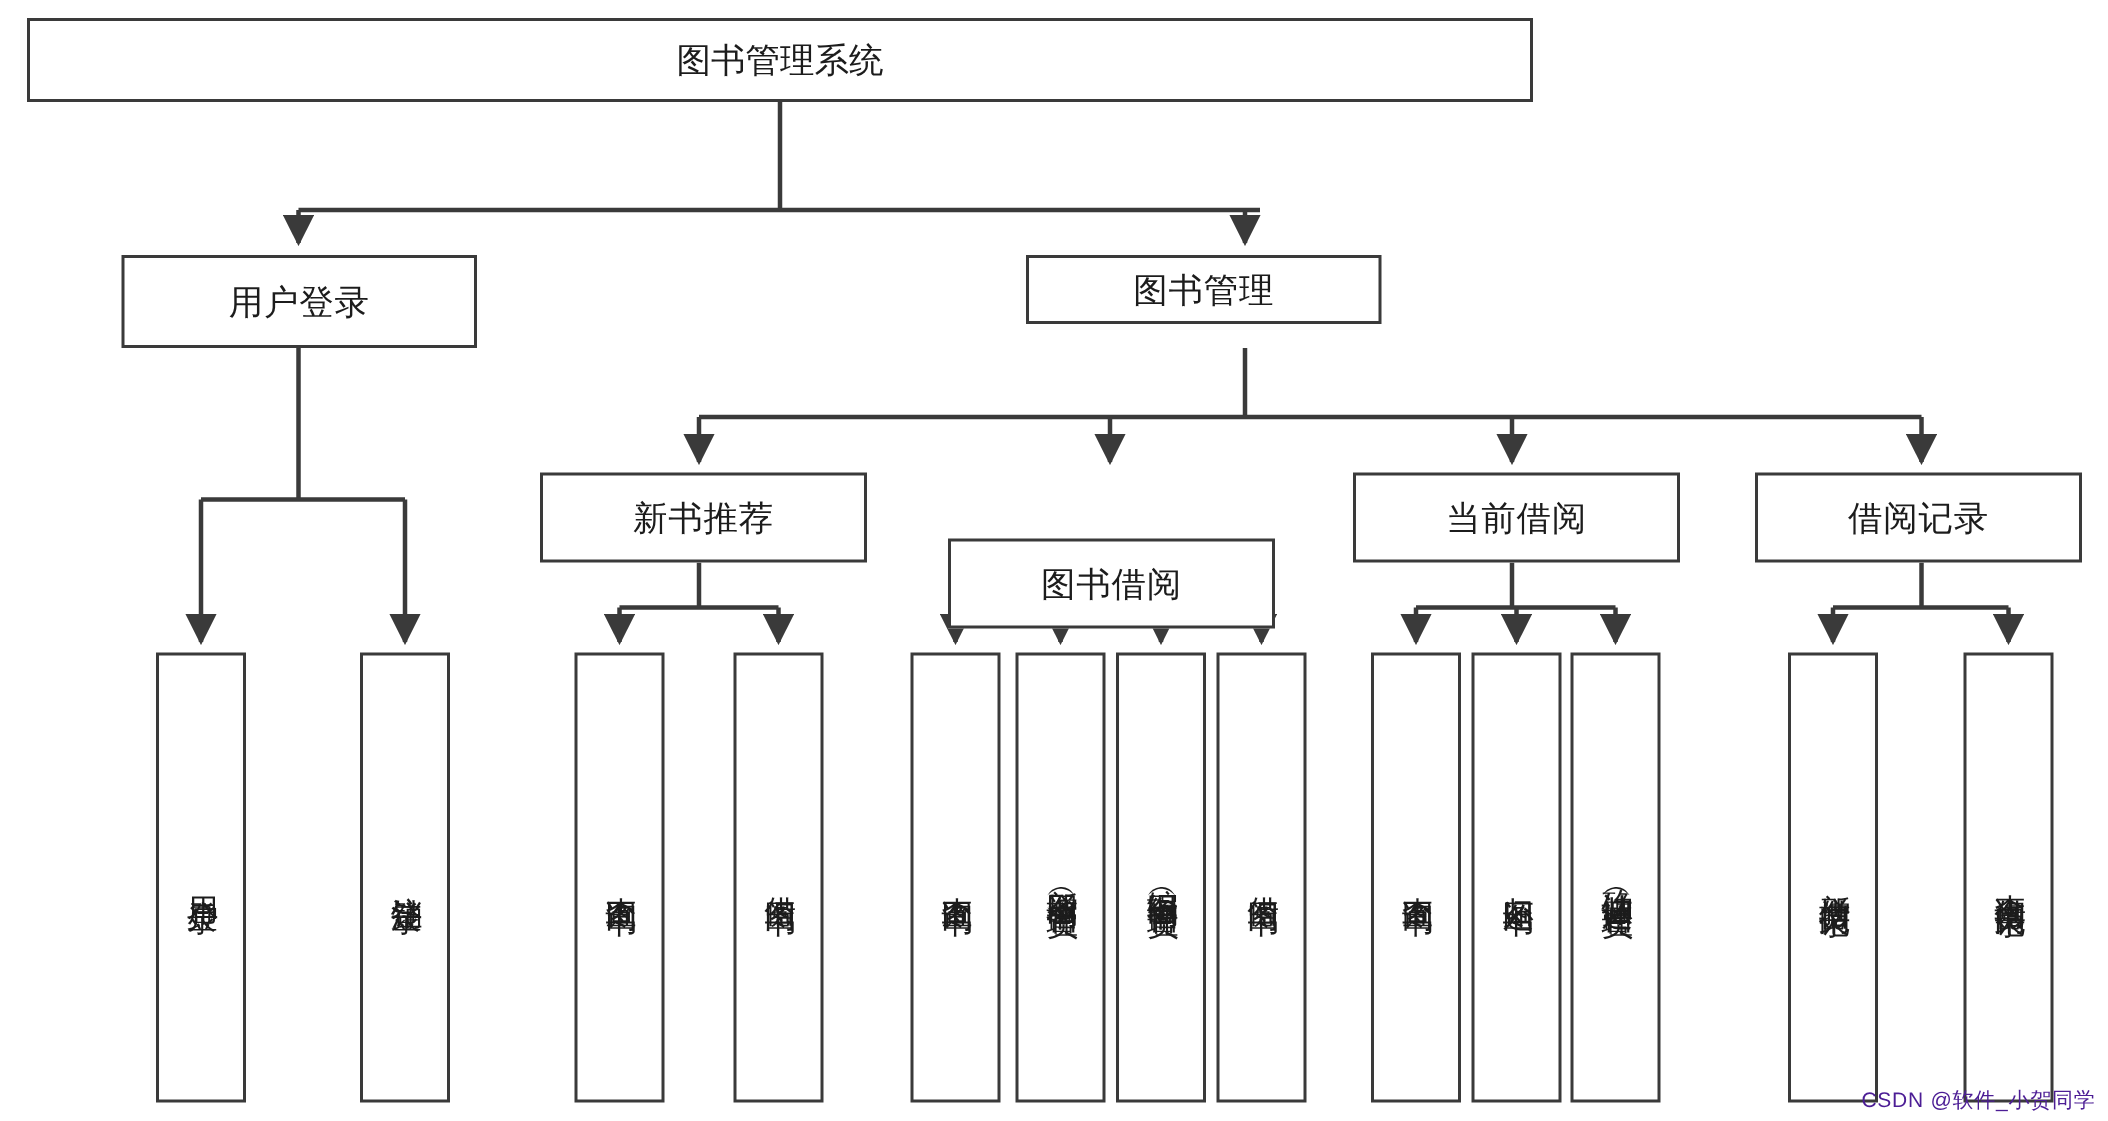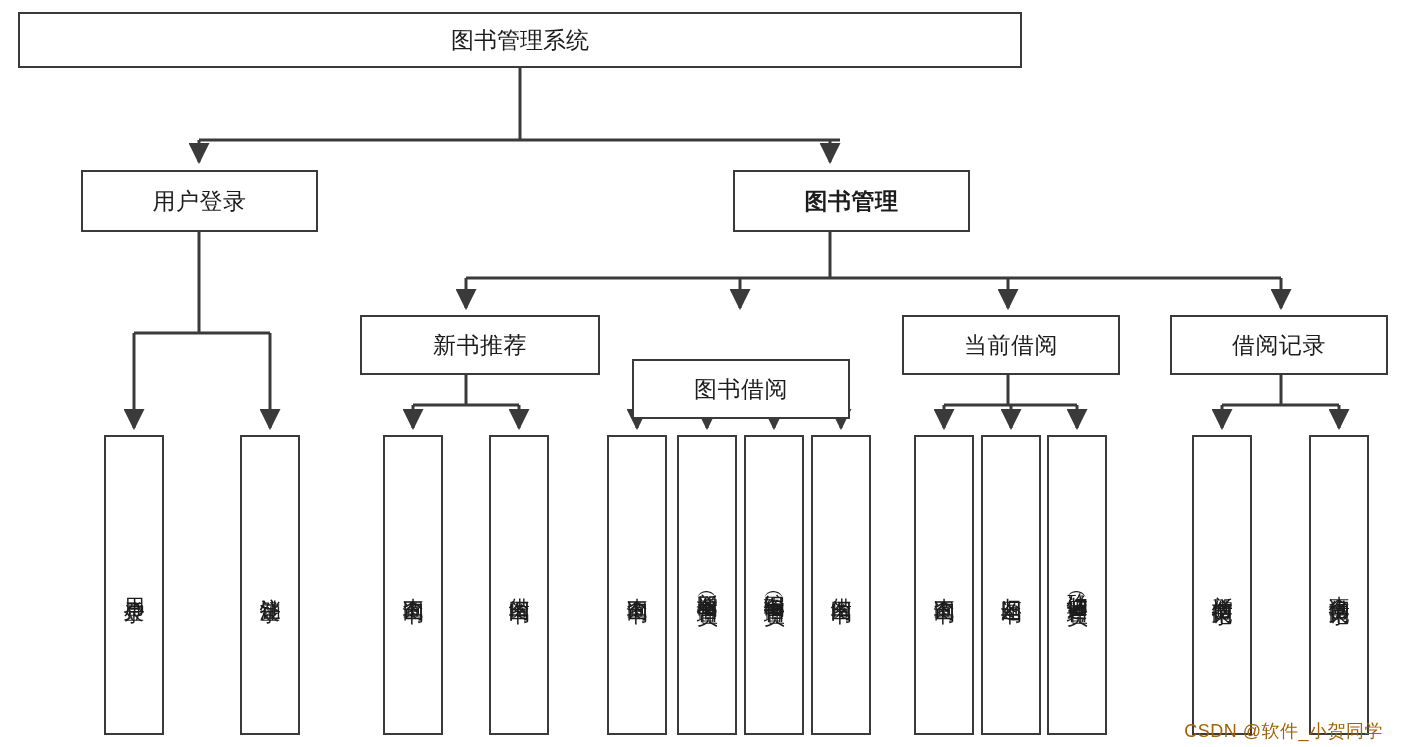--- a/index.html
+++ b/index.html
@@ -51,24 +51,24 @@
   }
   .vtext {
     writing-mode: vertical-rl;
     text-orientation: upright;
     letter-spacing: 2px;
     white-space: nowrap;
     display: block;
   }
   .watermark {
     position: absolute;
-    right: 22px;
+    right: 8px;
     bottom: 4px;
-    font-size: 18px;
-    color: #a16207;
+    font-size: 14px;
+    color: #4c1d95;
     white-space: nowrap;
     letter-spacing: 0.5px;
   }
 </style>
 </head>
 <body>
 
 <div id="canvas">
 
   <svg id="wires" viewBox="0 0 1405 747" xmlns="http://www.w3.org/2000/svg">
@@ -121,25 +121,25 @@
     </g>
   </svg>
 
   <div class="node root" style="left:18px; top:12px; width:1004px; height:56px;">
     <span>图书管理系统</span>
   </div>
 
   <div class="node h" style="left:81px; top:170px; width:237px; height:62px;">
     <span>用户登录</span>
   </div>
-  <div class="node h" style="left:733px; top:170px; width:237px; height:62px;font-weight:bold;">
+  <div class="node h" style="left:684px; top:170px; width:237px; height:46px;">
     <span>图书管理</span>
   </div>
 
-  <div class="node h" style="left:360px; top:315px; width:240px; height:60px;">
+  <div class="node h" style="left:360px; top:315px; width:218px; height:60px;">
     <span>新书推荐</span>
   </div>
   <div class="node h" style="left:632px; top:315px; width:218px; height:60px;margin-top:44px;">
     <span>图书借阅</span>
   </div>
   <div class="node h" style="left:1170px; top:315px; width:218px; height:60px;">
     <span>借阅记录</span>
   </div>
   <div class="node h" style="left:902px; top:315px; width:218px; height:60px;">
     <span>当前借阅</span>

